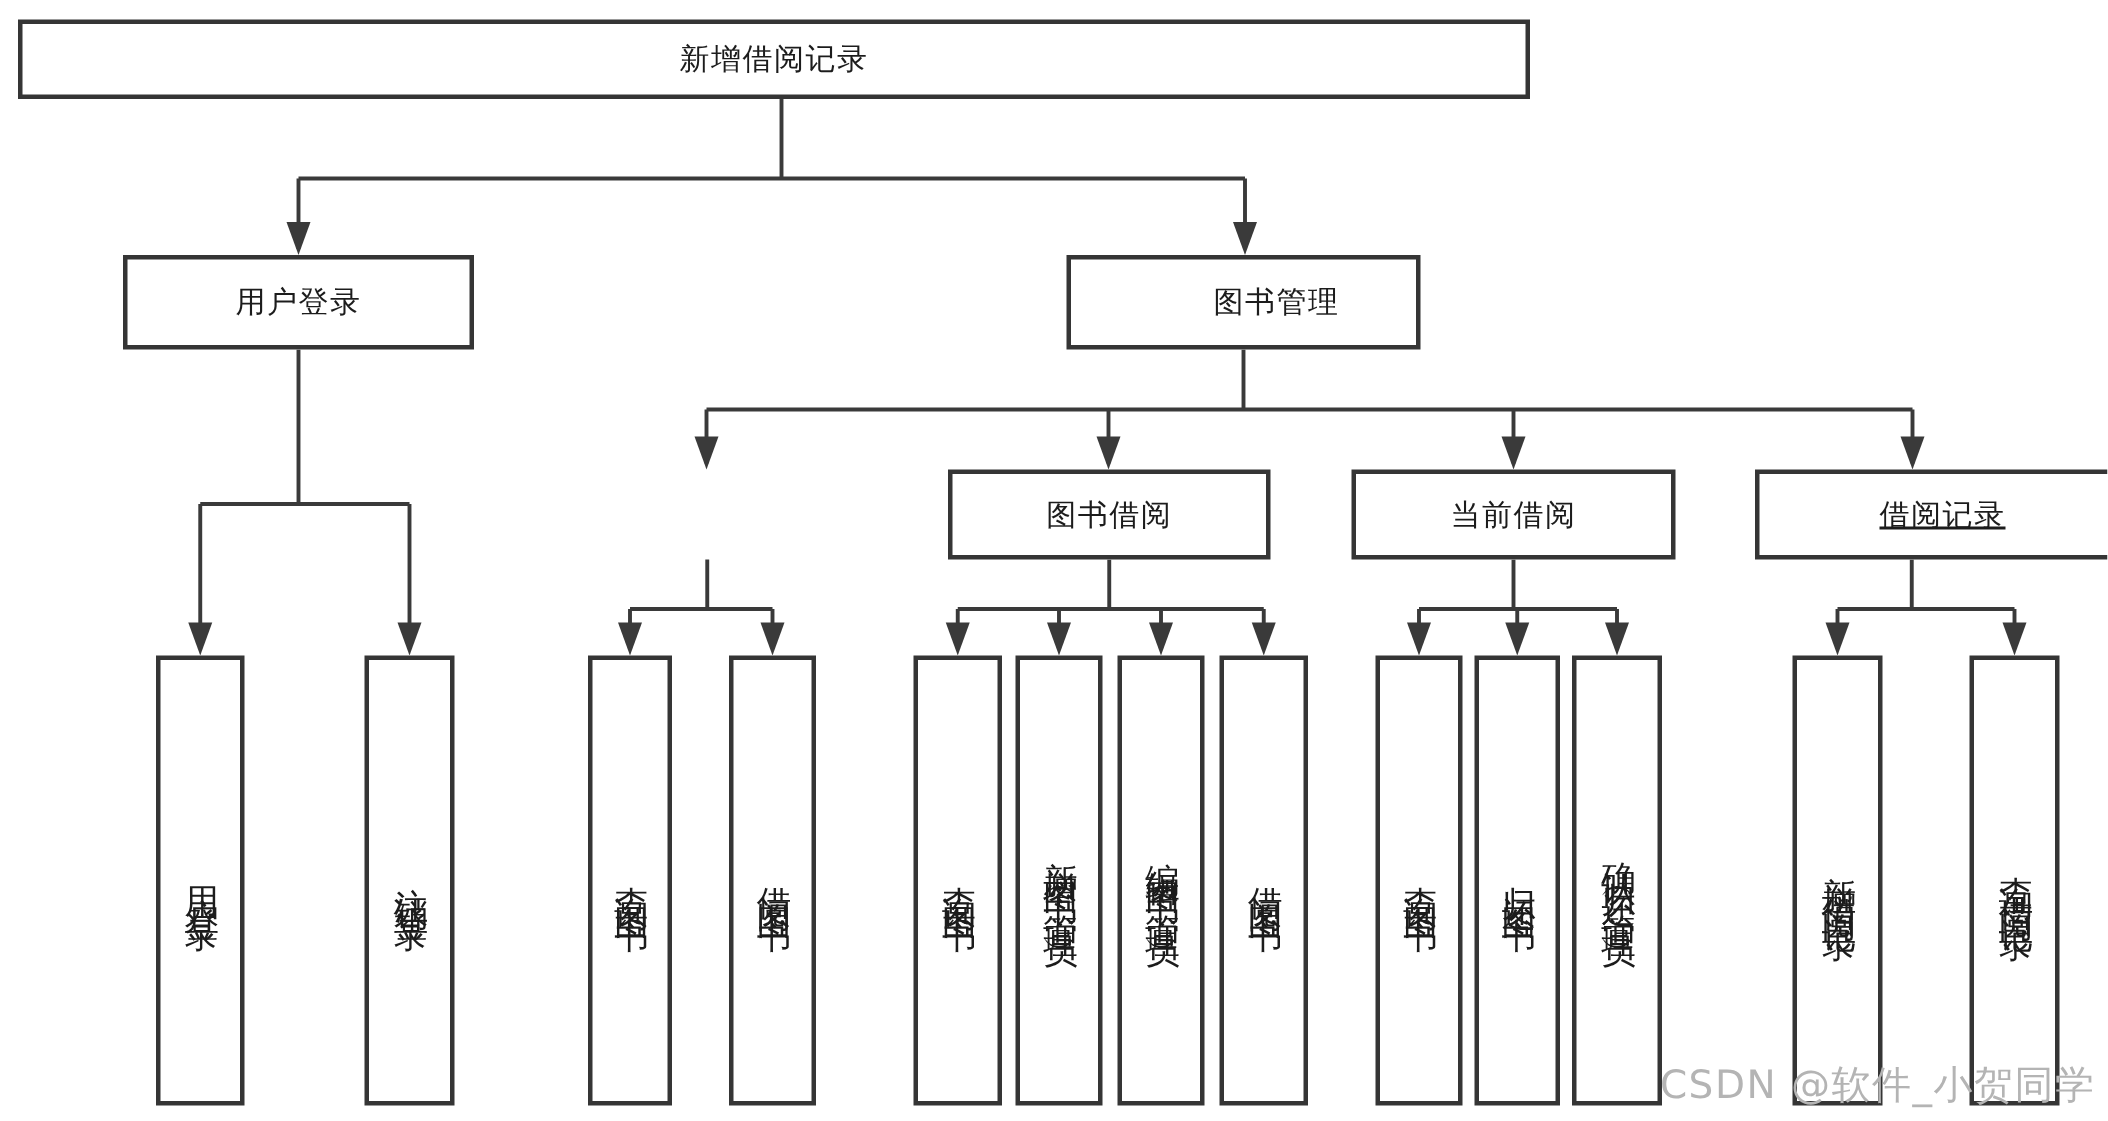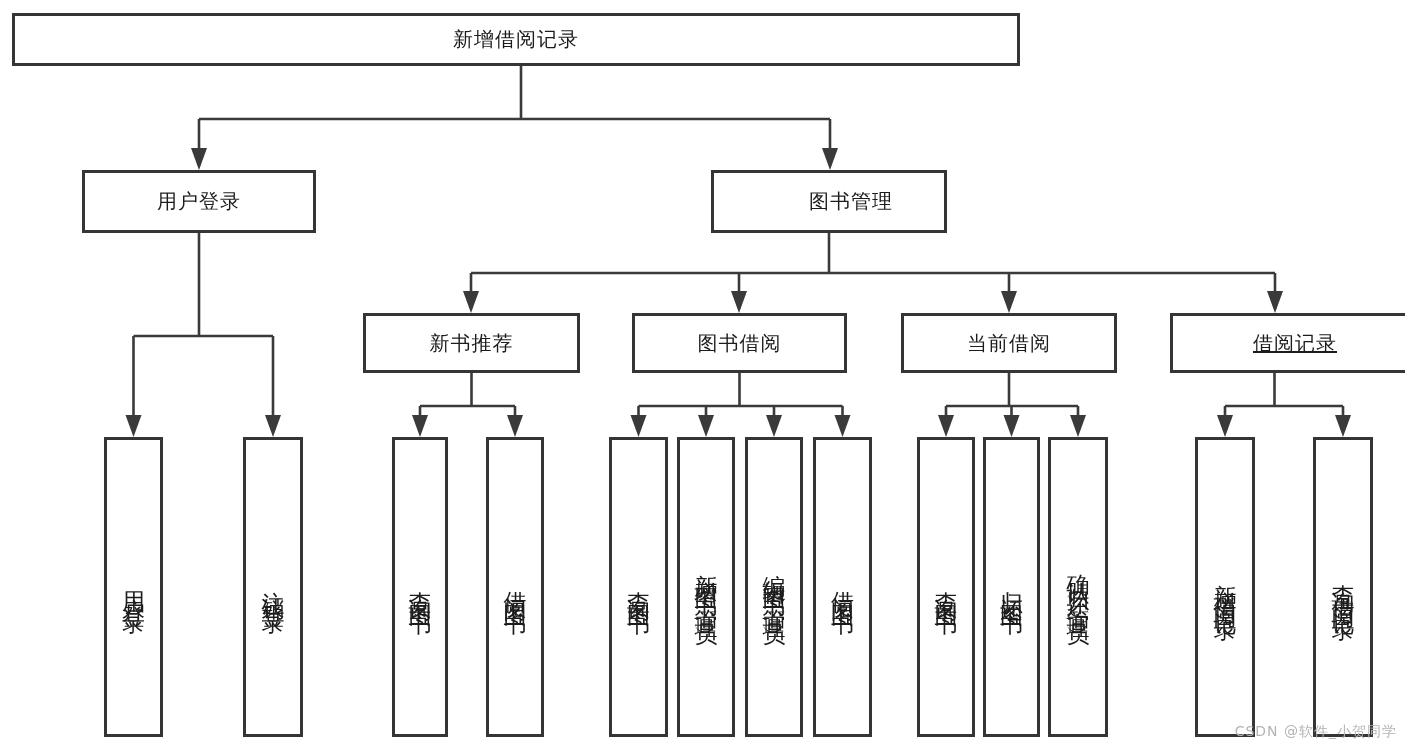--- a/index.html
+++ b/index.html
@@ -62,21 +62,21 @@
   .n-l8  { left: 813px;  top: 437px; width: 59px; height: 300px; }
   .n-l9  { left: 917px;  top: 437px; width: 58px; height: 300px; }
   .n-l10 { left: 1048px; top: 437px; width: 60px; height: 300px; }
   .n-l11 { left: 983px;  top: 437px; width: 57px; height: 300px; }
   .n-l12 { left: 1195px; top: 437px; width: 60px; height: 300px; }
   .n-l13 { left: 1313px; top: 437px; width: 60px; height: 300px; }
   .watermark {
     position: absolute;
     right: 8px;
     bottom: 6px;
-    font-size: 14px;
+    font-size: 26px;
     color: var(--watermark);
     letter-spacing: 1px;
     pointer-events: none;
   }
 </style>
 </head>
 <body>
 
 <div class="canvas">
 
@@ -124,23 +124,20 @@
     <span>新增借阅记录</span>
   </div>
 
   <div class="node n-login">
     <span>用户登录</span>
   </div>
   <div class="node n-mgmt">
     <span>图书管理</span>
   </div>
 
-  <div class="node n-newrec">
-    <span>新书推荐</span>
-  </div>
   <div class="node n-borrow">
     <span>图书借阅</span>
   </div>
   <div class="node n-curr">
     <span>当前借阅</span>
   </div>
   <div class="node n-rec">
     <span>借阅记录</span>
   </div>
 

